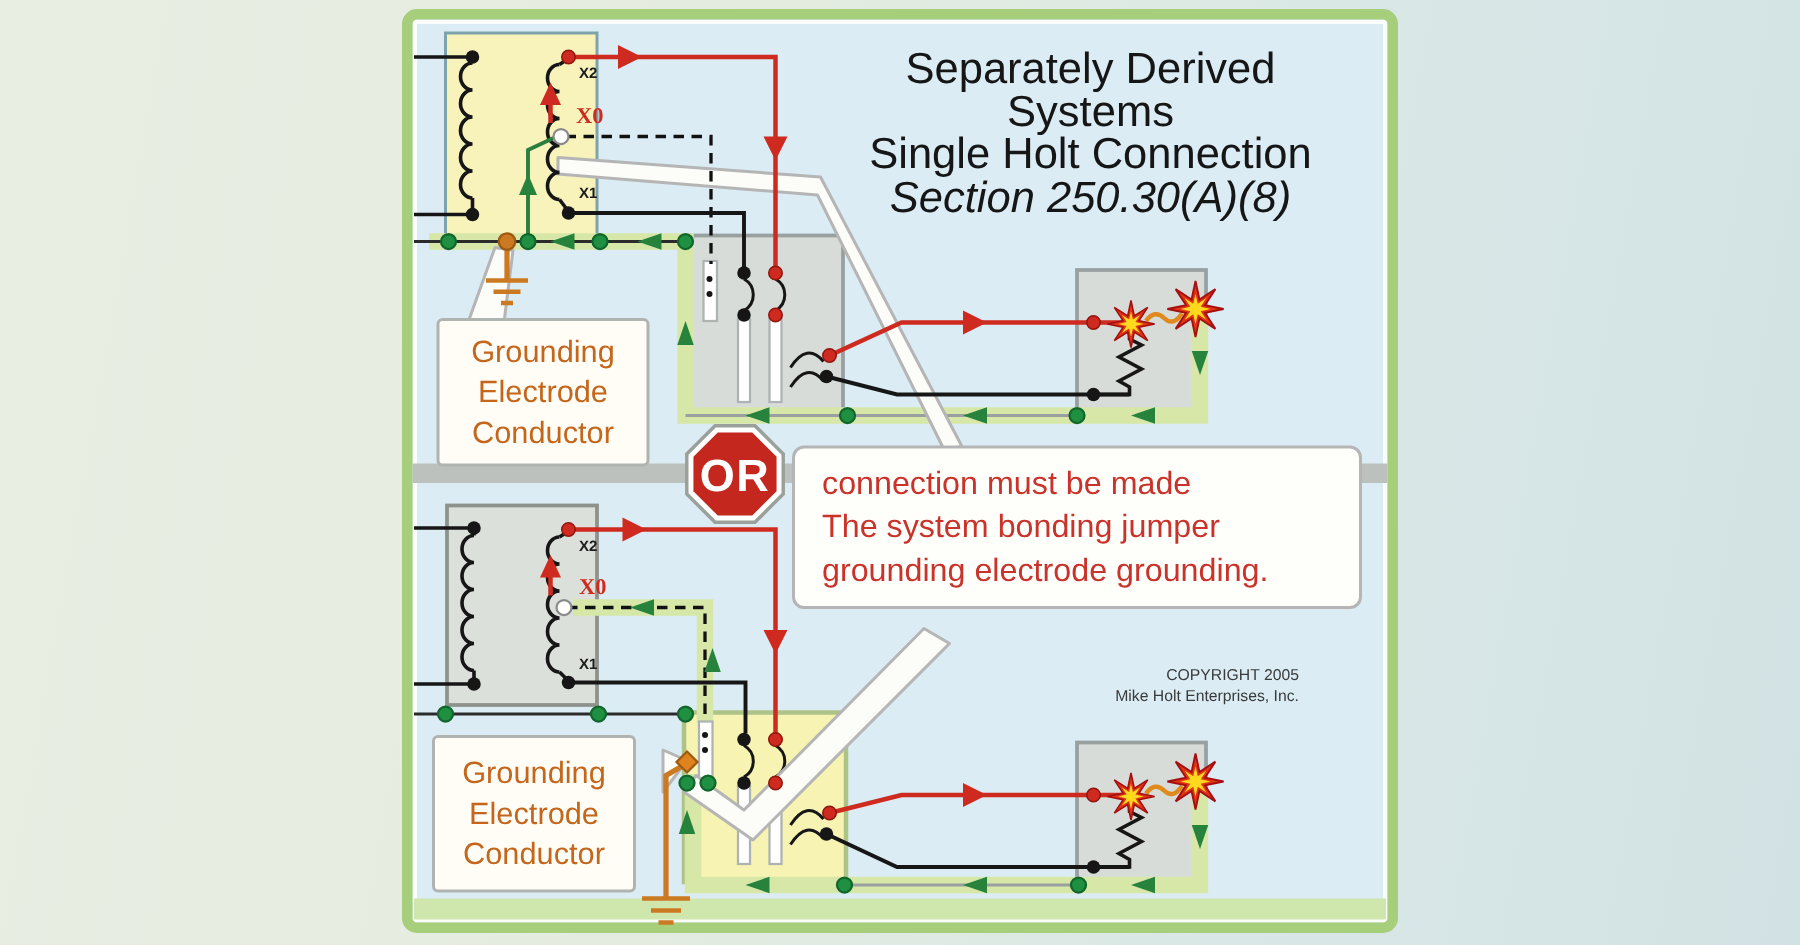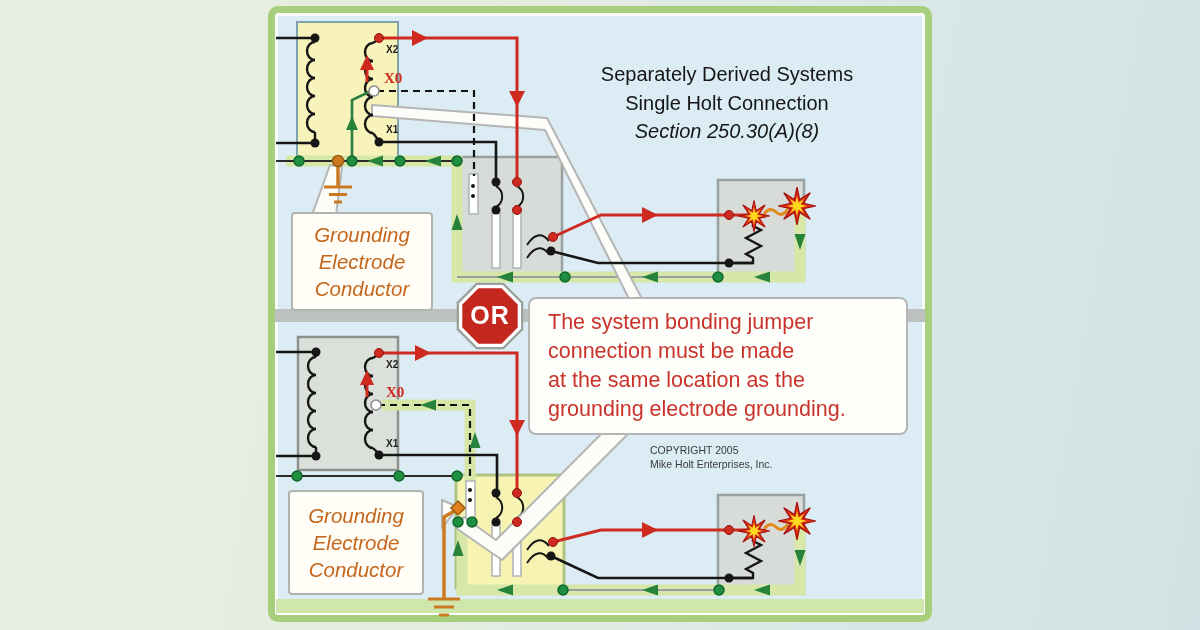--- a/index.html
+++ b/index.html
@@ -4,34 +4,34 @@
 <style>
   html,body{margin:0;padding:0;}
   body{width:1200px;height:630px;overflow:hidden;font-family:"Liberation Sans",sans-serif;}
   .page{position:absolute;inset:0;width:1200px;height:630px;
         background:linear-gradient(100deg,#e9eee3 0%,#e4ecdf 40%,#d9e8e6 70%,#d2e2e4 100%);}
   .panel{position:absolute;left:268px;top:6px;width:664px;height:616px;box-sizing:border-box;
          background:#dbecf4;border:7px solid #a6ce7b;border-radius:10px;
          box-shadow:inset 0 0 0 3px rgba(255,255,255,.85);}
   svg.canvas{position:absolute;left:0;top:0;width:1200px;height:630px;}
   .ov{position:absolute;}
-  .title{left:560px;top:32px;width:334px;text-align:center;font-size:20px;line-height:28.5px;color:#161616;margin-top:28px;}
+  .title{left:560px;top:32px;width:334px;text-align:center;font-size:29px;line-height:28.5px;color:#161616;}
   .title .l3{font-style:italic;}
   .title span{display:block;}
-  .or-label{left:458px;top:301px;width:64px;text-align:center;font-size:25px;font-weight:bold;color:#ffffff;letter-spacing:1px;}
+  .or-label{left:458px;top:301px;width:64px;text-align:center;font-size:30px;font-weight:bold;color:#ffffff;letter-spacing:1px;}
   .callout{left:528px;top:297px;width:380px;box-sizing:border-box;background:#fefefa;
            border:2px solid #b5b5b5;border-radius:8px;padding:9px 12px 9px 18px;
            color:#c9332b;font-size:21.5px;line-height:29px;}
   .callout span{display:block;white-space:nowrap;}
   .gec{box-sizing:border-box;background:#fffdf6;border:2px solid #b0b4b0;border-radius:4px;
-       color:#c4661c;font-size:20.5px;line-height:27px;text-align:center;padding:7px 0;font-style:italic;}
+       color:#c4661c;font-size:20.5px;line-height:27px;text-align:center;padding:7px 0;}
   .gec span{display:block;}
   .gec.top{left:291px;top:212px;width:142px;}
   .gec.bot{left:288px;top:490px;width:136px;padding-top:10px;padding-bottom:10px;}
-  .copyright{left:650px;top:444px;width:216px;text-align:left;font-size:10.5px;line-height:13.5px;color:#3a3a3a;}
+  .copyright{left:650px;top:444px;width:216px;text-align:right;font-size:10.5px;line-height:13.5px;color:#3a3a3a;}
   .copyright span{display:block;}
   .term{font-size:10px;font-weight:bold;color:#1c1c1c;}
   .term.x0{color:#cf2a1f;font-size:15px;font-family:Liberation Serif, serif;}
 </style>
 </head>
 <body>
 
 <div class="page">
   <div class="panel"></div>
 
@@ -258,23 +258,22 @@
 
   <div class="ov gec bot">
     <span>Grounding</span>
     <span>Electrode</span>
     <span>Conductor</span>
   </div>
 
   <div class="ov or-label">OR</div>
 
   <div class="ov callout">
+    <span>connection must be made</span>
     <span>The system bonding jumper</span>
-    <span>connection must be made</span>
-    <span>at the same location as the</span>
     <span>grounding electrode grounding.</span>
   </div>
 
   <div class="ov copyright">
     <span>COPYRIGHT 2005</span>
     <span>Mike Holt Enterprises, Inc.</span>
   </div>
 
   <div class="ov term" style="left:386px;top:44px;">X2</div>
   <div class="ov term x0" style="left:384px;top:70px;">X0</div>

